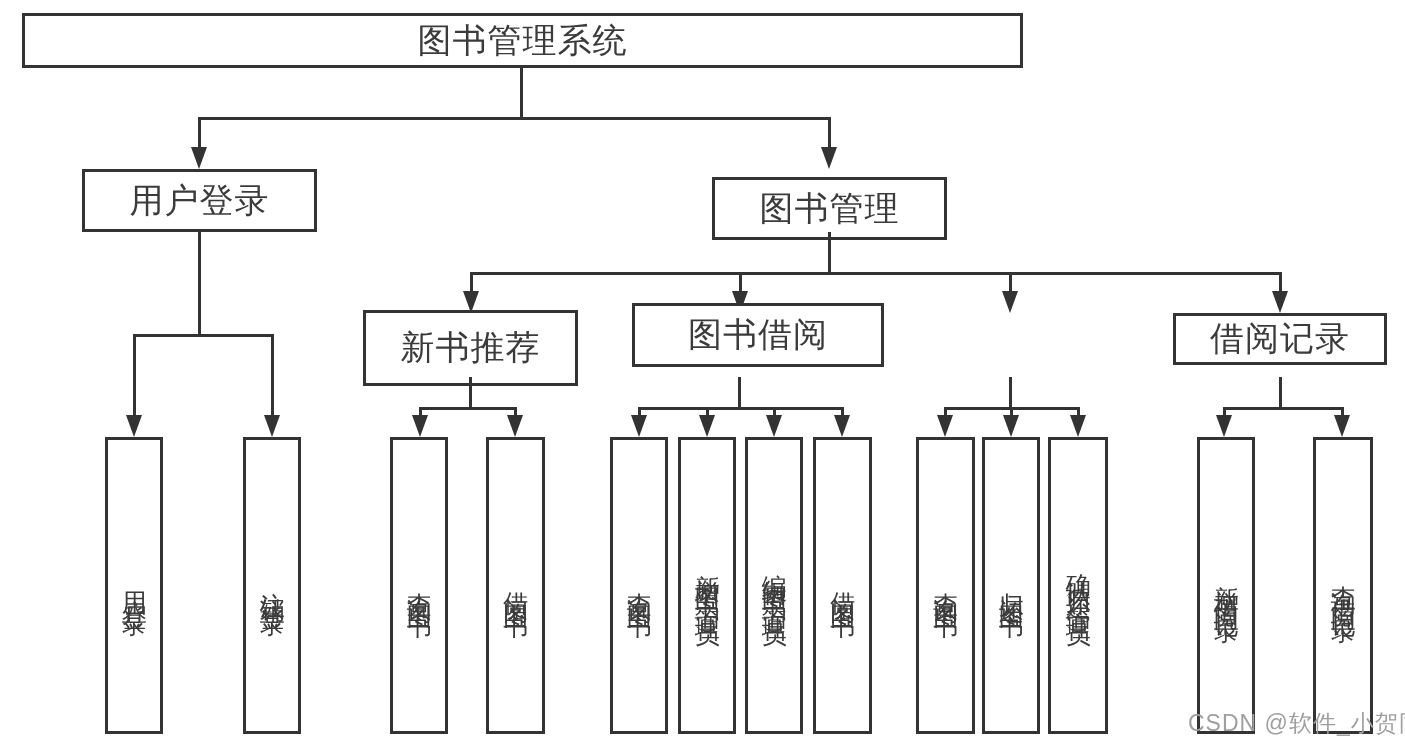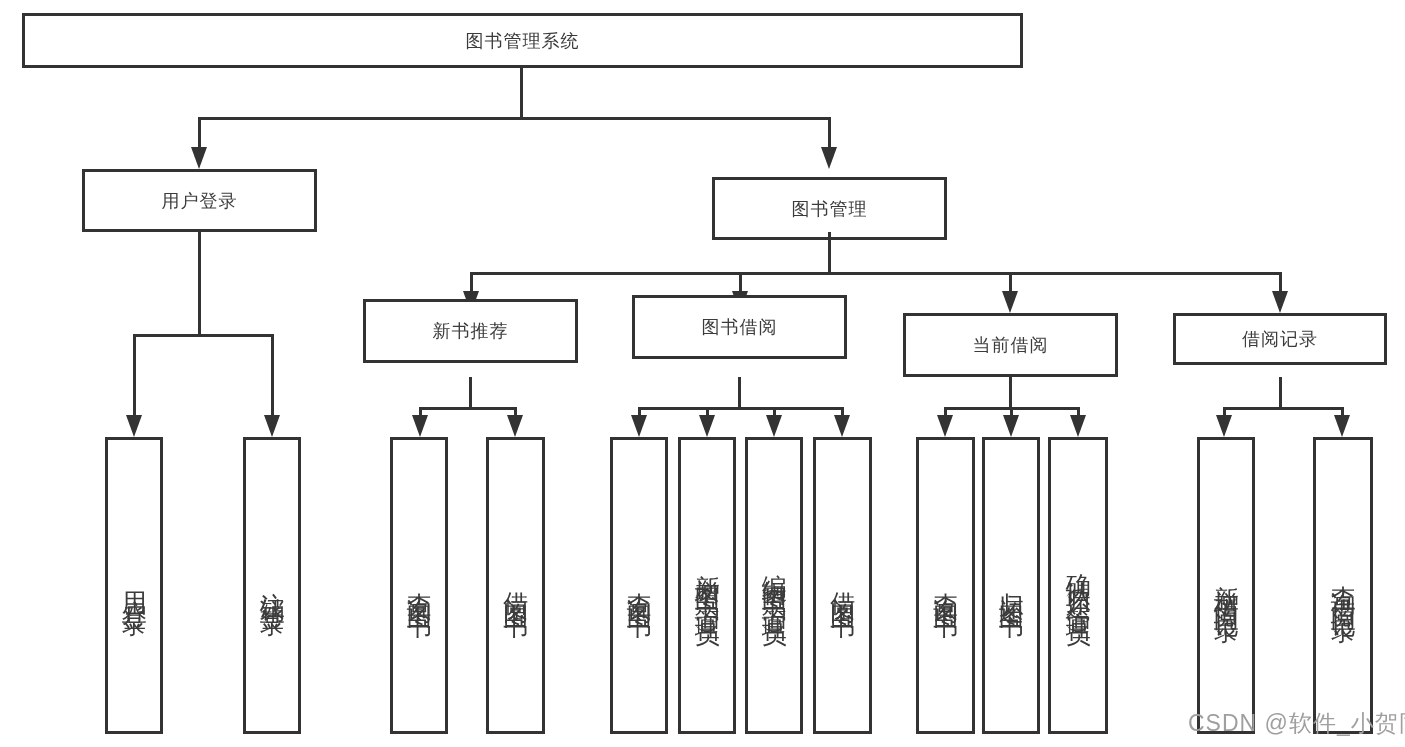--- a/index.html
+++ b/index.html
@@ -18,21 +18,21 @@
   }
   .box{
     position:absolute;
     box-sizing:border-box;
     border:3px solid var(--line);
     background:var(--background);
     display:flex;
     align-items:center;
     justify-content:center;
     color:var(--text);
-    font-size:18px;
+    font-size:34px;
     letter-spacing:1px;
     white-space:nowrap;
   }
   .vbox{
     writing-mode:vertical-rl;
     text-orientation:mixed;
     font-size:25px;
     letter-spacing:7px;
     white-space:normal;
     line-height:1.1;
@@ -105,23 +105,22 @@
     </div>
   <div class="arrow" style="left:1002px;top:273px;height:40px">
       <div class="stem"></div>
       <div class="head"></div>
     </div>
   <div class="arrow" style="left:1272px;top:273px;height:40px">
       <div class="stem"></div>
       <div class="head"></div>
     </div>
 
-  <div class="box" style="left:363px;top:299px;width:215px;height:64px">新书推荐</div>
-  <div class="box" style="left:632px;top:295px;width:215px;height:64px">图书借阅</div>
-  <div class="box" style="left:903px;top:313px;width:215px;height:64px">当前借阅</div>
+  <div class="box" style="left:363px;top:310px;width:215px;height:76px">新书推荐</div>
+  <div class="box" style="left:632px;top:303px;width:252px;height:64px">图书借阅</div>
   <div class="box" style="left:1173px;top:313px;width:214px;height:52px">借阅记录</div>
 
   <div class="line-v" style="left:469px;top:377px;height:31px"></div>
   <div class="line-h" style="left:418.5px;top:406.5px;width:98px"></div>
   <div class="arrow" style="left:412px;top:408px;height:29px">
       <div class="stem"></div>
       <div class="head"></div>
     </div>
   <div class="arrow" style="left:507px;top:408px;height:29px">
       <div class="stem"></div>

